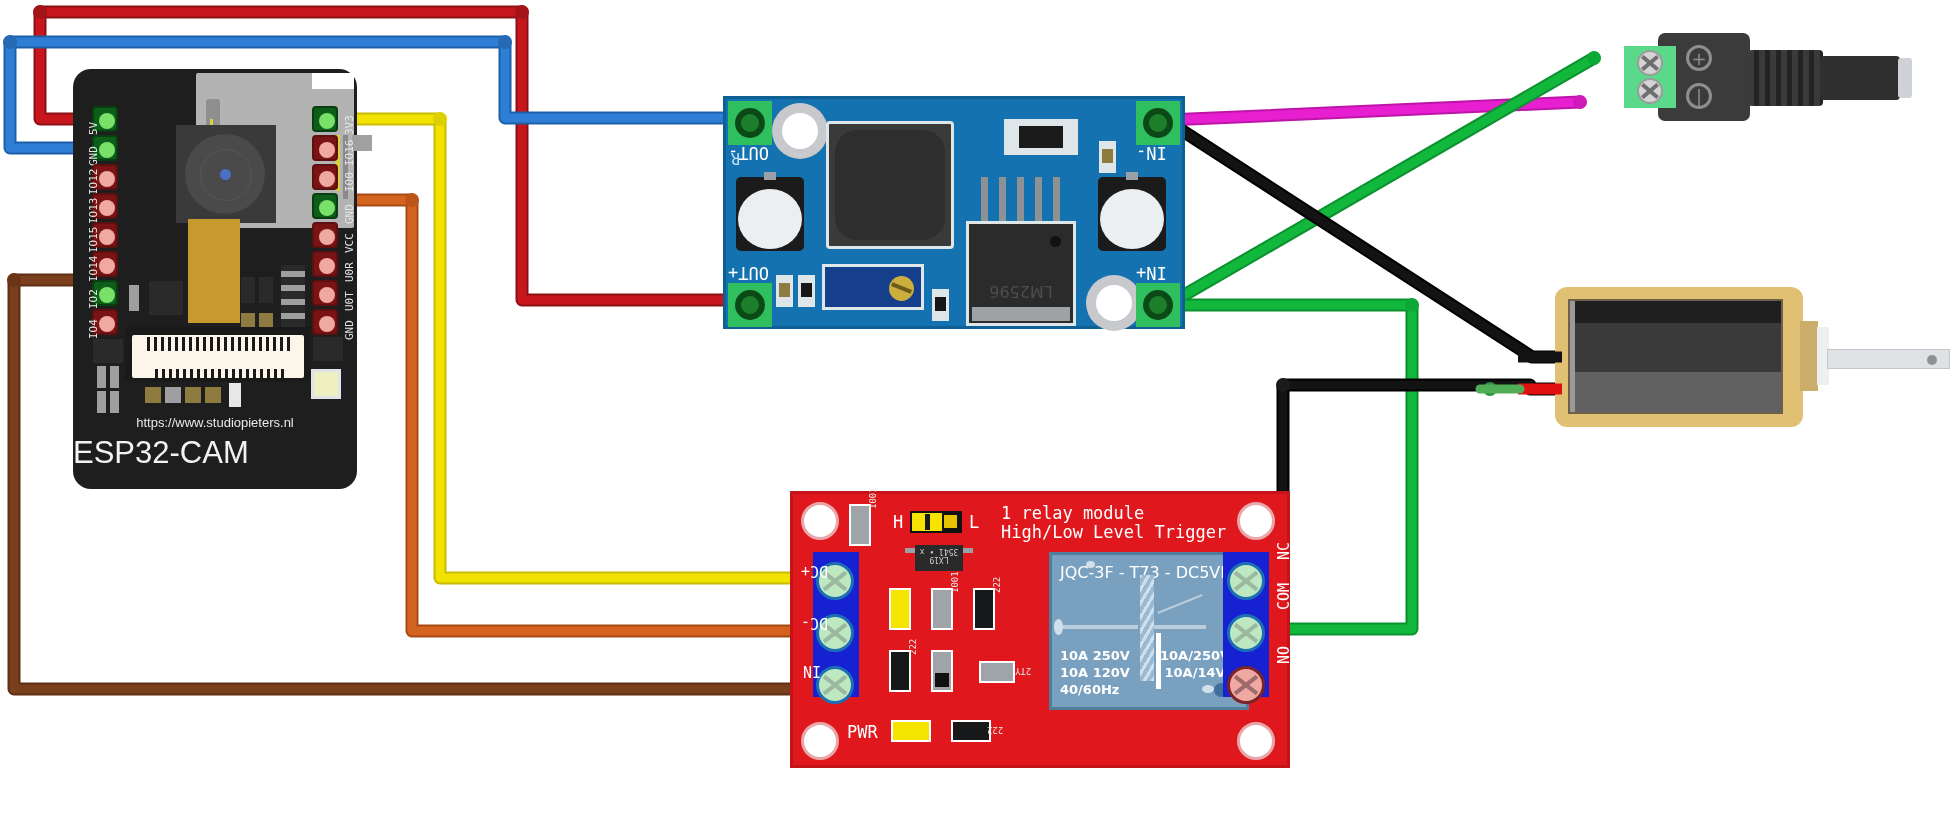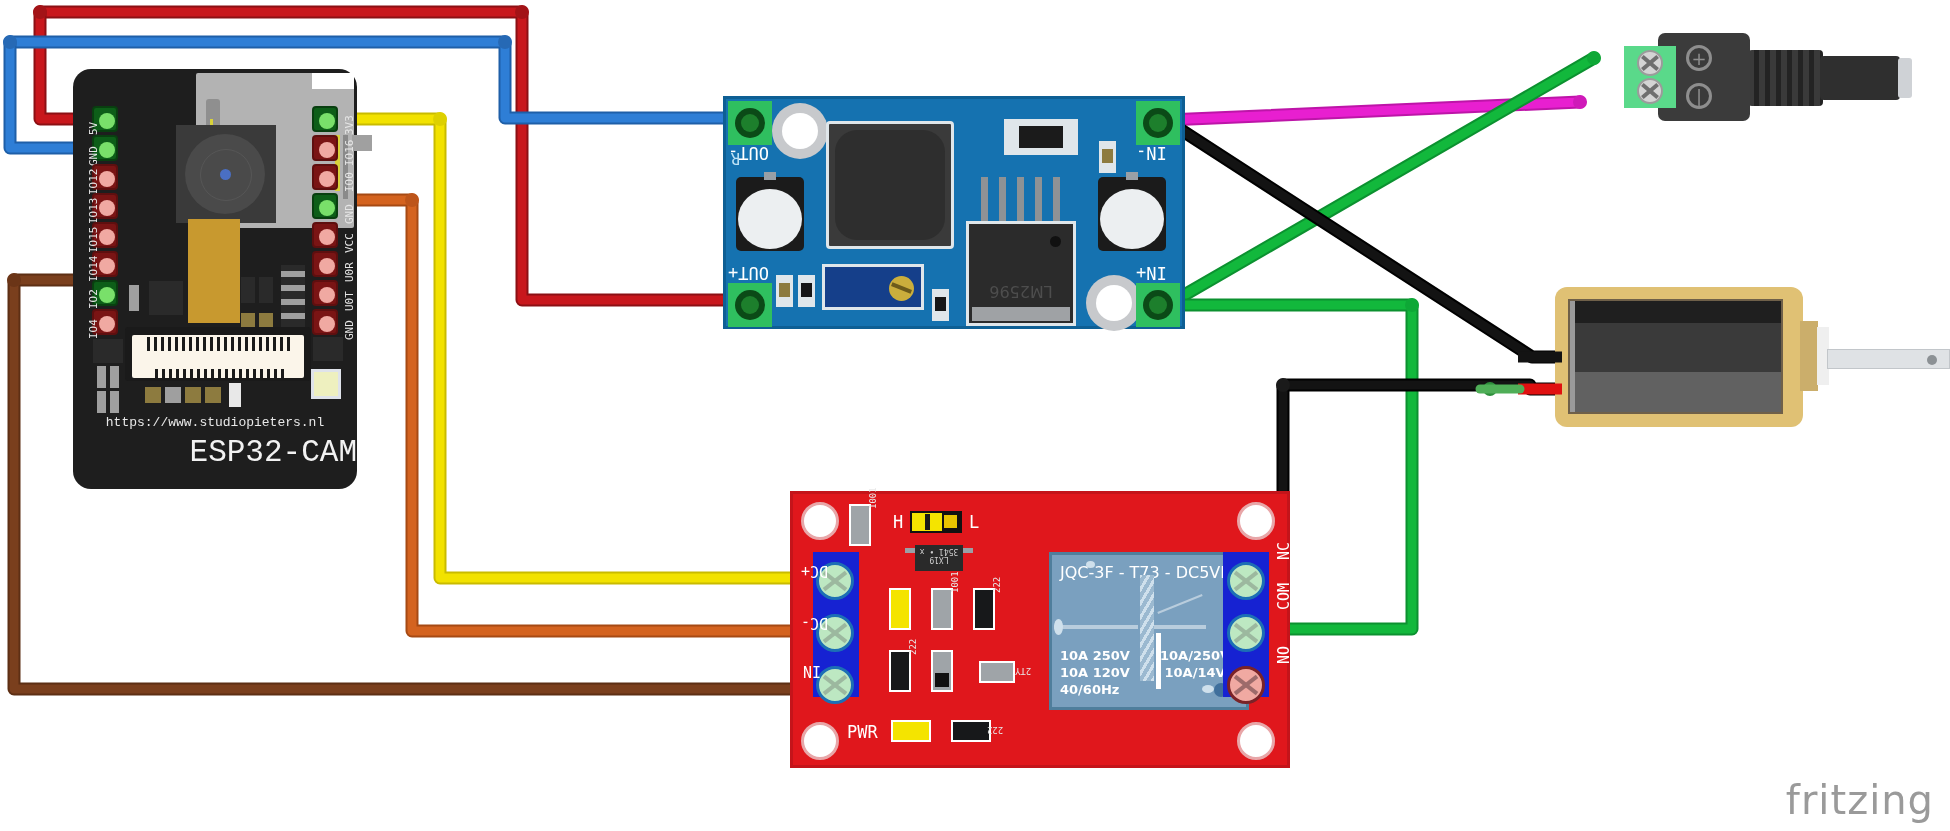--- a/index.html
+++ b/index.html
@@ -13,25 +13,25 @@
     font-size:40px; color:#9a9a9a; letter-spacing:1px;
   }
 
   
   #esp {
     position:absolute; left:73px; top:69px; width:284px; height:420px;
     background:#1e1e1e; border-radius:18px;
   }
   #esp .brd-url {
     position:absolute; left:0; right:0; top:346px; text-align:center;
-    color:#e8e8e8; font-size:13px; font-family:Liberation Mono, monospace;
+    color:#e8e8e8; font-size:13px; font-family:Liberation Sans, sans-serif;
   }
   #esp .brd-name {
-    position:absolute; left:0; right:0; top:366px; text-align:right;
-    color:#f2f2f2; font-size:31px; font-family:Liberation Mono, monospace;
+    position:absolute; left:0; right:0; top:366px; text-align:left;
+    color:#f2f2f2; font-size:31px; font-family:Liberation Sans, sans-serif;
   }
   .pin {
     position:absolute; width:26px; height:26px; border-radius:4px;
     background:#7a1414; box-sizing:border-box; border:2px solid #5e0f0f;
   }
   .pin i {
     position:absolute; left:5px; top:5px; width:16px; height:16px;
     border-radius:50%; background:#f0a9a2; display:block;
   }
   .pin.conn { background:#0d5e18; border-color:#093f10; }
@@ -463,20 +463,22 @@
         <i></i>
       </div>
   </div>
 
   <div id="relay">
     <div class="hole" style="left:8px; top:8px"></div>
     <div class="hole" style="left:444px; top:8px"></div>
     <div class="hole" style="left:8px; top:228px"></div>
     <div class="hole" style="left:444px; top:228px"></div>
 
+    <div class="title"><span>1 relay module</span>
+<span>High/Low Level Trigger</span></div>
 
     <div class="hl" style="left:100px; top:18px">H</div>
     <div class="jumper">
         <div class="y">
           <i></i>
         </div>
         <div class="y2"></div>
       </div>
     <div class="hl" style="left:176px; top:18px">L</div>
 
@@ -606,14 +608,13 @@
     <g>
       <line x1="1518" y1="357" x2="1562" y2="357" stroke="#131313" stroke-width="11" stroke-linecap="butt"></line>
     </g>
     <g>
       <line x1="1518" y1="389" x2="1562" y2="389" stroke="#e01010" stroke-width="11" stroke-linecap="butt"></line>
       <circle cx="1490" cy="389" r="7" fill="#2e8f3c"></circle>
       <line x1="1480" y1="389" x2="1520" y2="389" stroke="#4fae57" stroke-width="9" stroke-linecap="round"></line>
     </g>
   </svg>
 
-  <div class="wm">fritzing</div>
 </div>
 
 </body></html>

